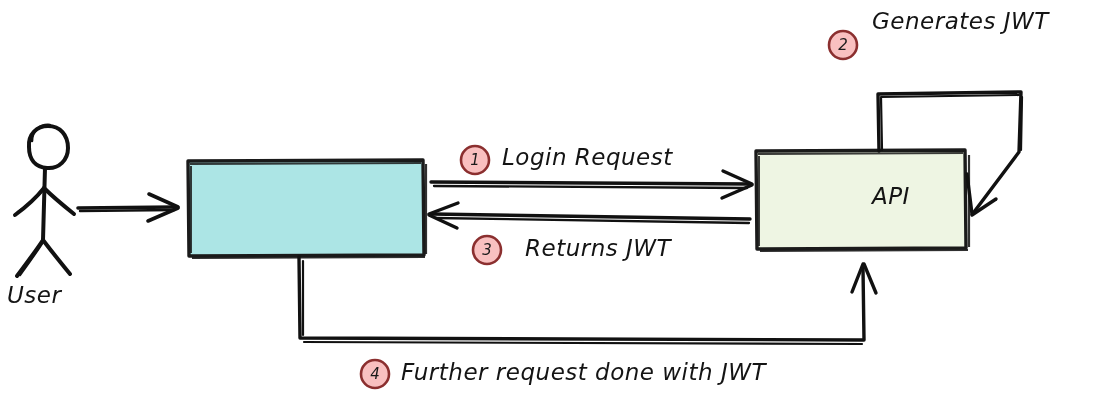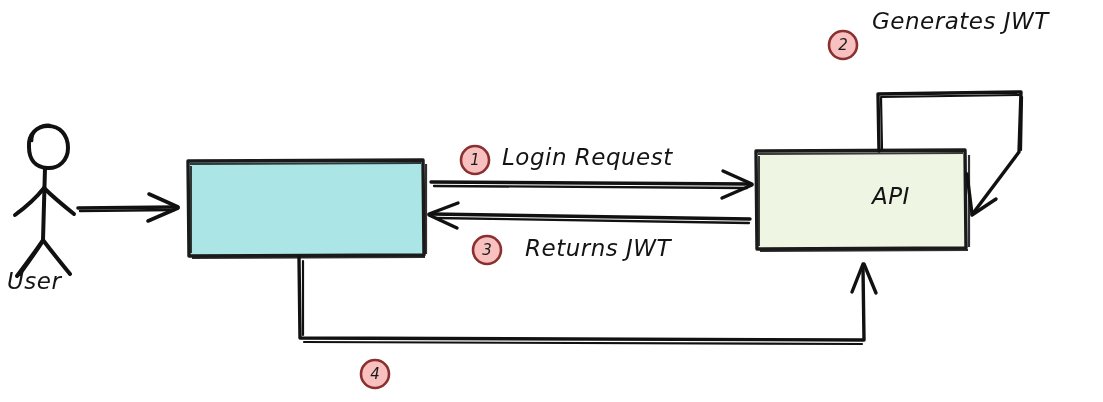--- a/index.html
+++ b/index.html
@@ -130,31 +130,32 @@
     </g>
 
     <g>
       <circle cx="475" cy="160" r="14" fill="#f9c0c0" stroke="#8b2f2f" stroke-width="2.6"></circle>
       <circle cx="843" cy="45" r="14" fill="#f9c0c0" stroke="#8b2f2f" stroke-width="2.6"></circle>
       <circle cx="487" cy="250" r="14" fill="#f9c0c0" stroke="#8b2f2f" stroke-width="2.6"></circle>
       <circle cx="375" cy="374" r="14" fill="#f9c0c0" stroke="#8b2f2f" stroke-width="2.6"></circle>
     </g>
   </svg>
 
-  <div class="lbl actor-label" style="left:7px; top:268px;">User</div>
+  <div class="lbl actor-label" style="left:7px; top:282px;">User</div>
 
 
   <div class="lbl node-label" style="left:828px; top:183px;margin-left:44px;">API</div>
 
   <div class="lbl edge-label" style="left:502px; top:144px;">Login Request</div>
 
   <div class="lbl edge-label" style="left:872px; top:8px;">Generates JWT</div>
 
 
   <div class="lbl edge-label" style="left:525px; top:235px;text-align:right;">Returns JWT</div>
 
+  <div class="lbl edge-label" style="left:401px; top:359px;">Further request done with JWT</div>
 
   <div class="badge-num" style="left:460px; top:145px;">1</div>
   <div class="badge-num" style="left:828px; top:30px;">2</div>
   <div class="badge-num" style="left:472px; top:235px;">3</div>
   <div class="badge-num" style="left:360px; top:359px;">4</div>
 
 </div>
 
 </body></html>

